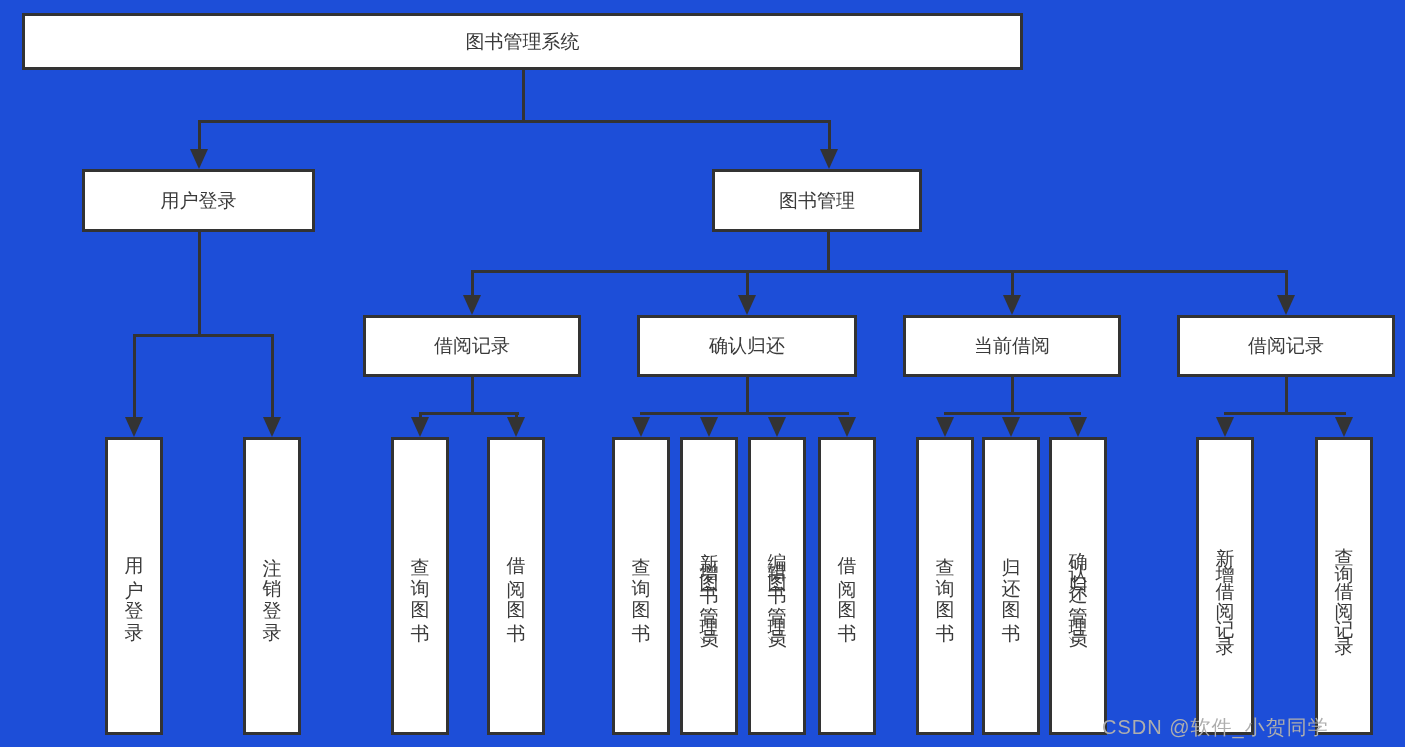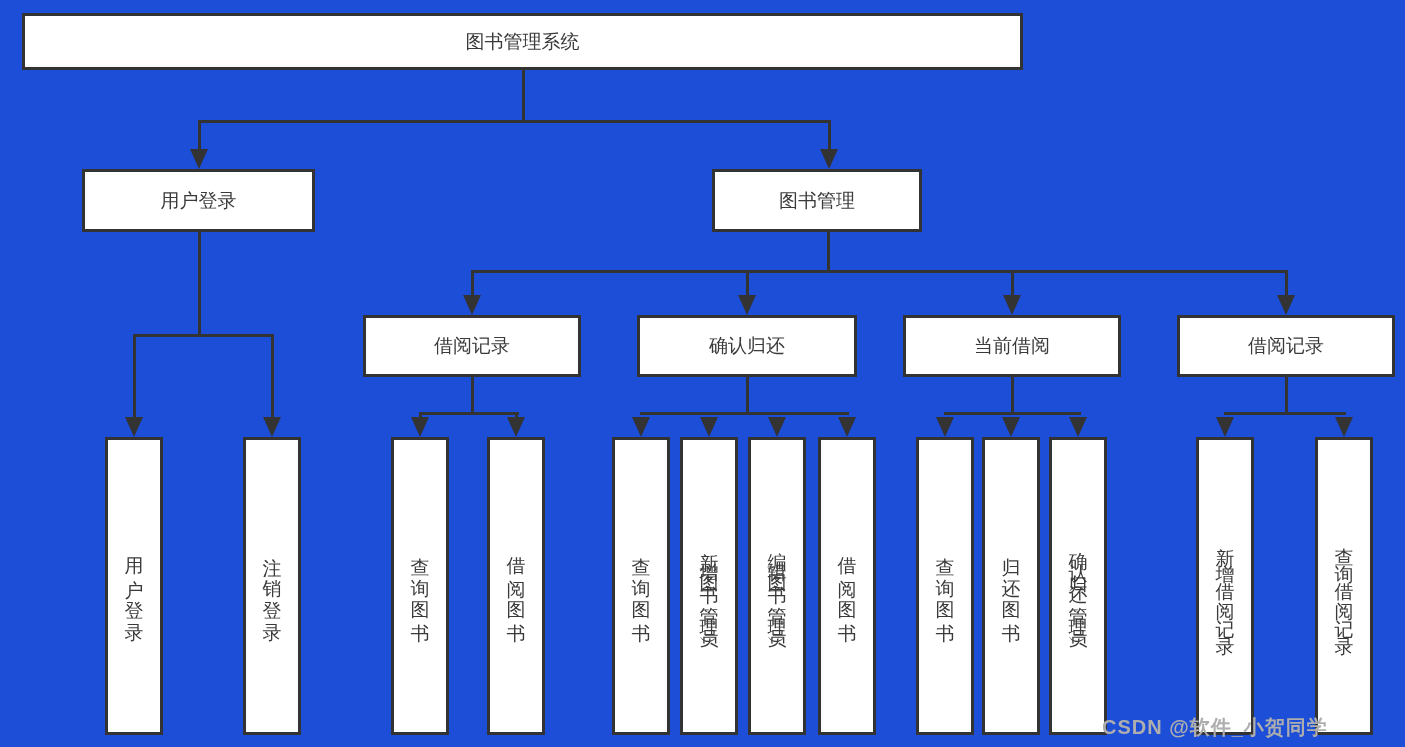--- a/index.html
+++ b/index.html
@@ -41,21 +41,20 @@
     border-top:20px solid #333333;
     transform:translateX(-50%);
   }
   .watermark{
     position:absolute;
     left:1102px;top:714px;
     font-size:20px;
     color:#aeaeae;
     letter-spacing:1px;
     white-space:nowrap;
-    font-weight:bold;
   }
 </style>
 </head>
 <body>
 
 <div class="canvas">
 
   <div class="box" style="left:22px;top:13px;width:1001px;height:57px">
     <span>图书管理系统</span>
   </div>

